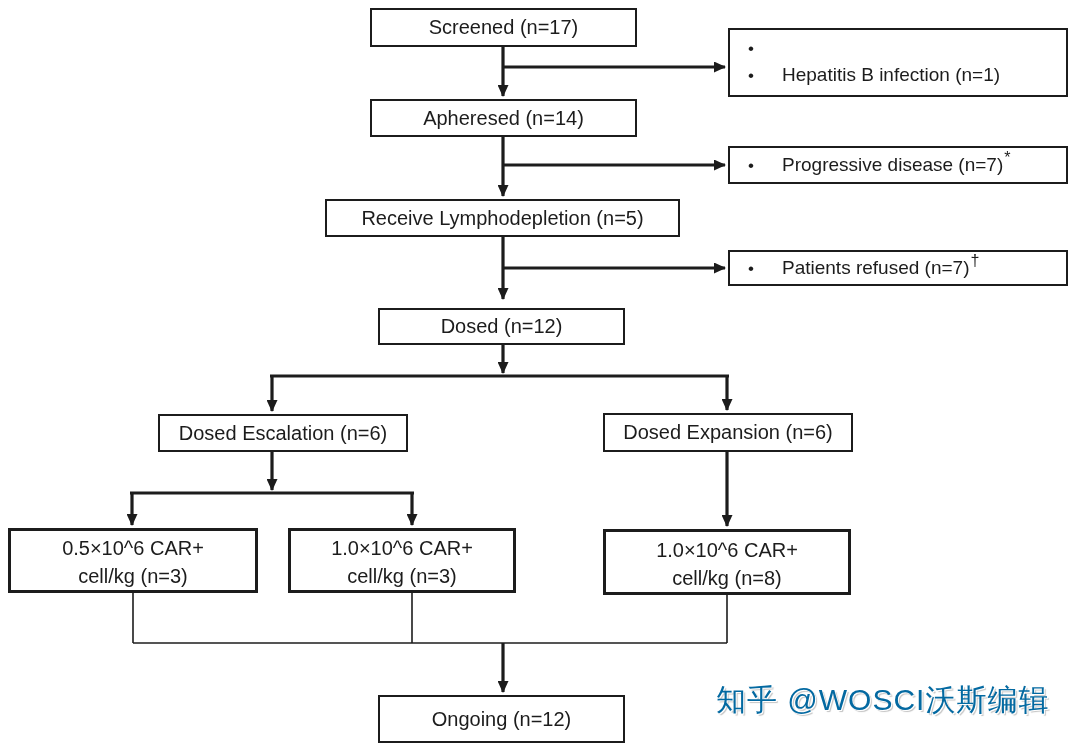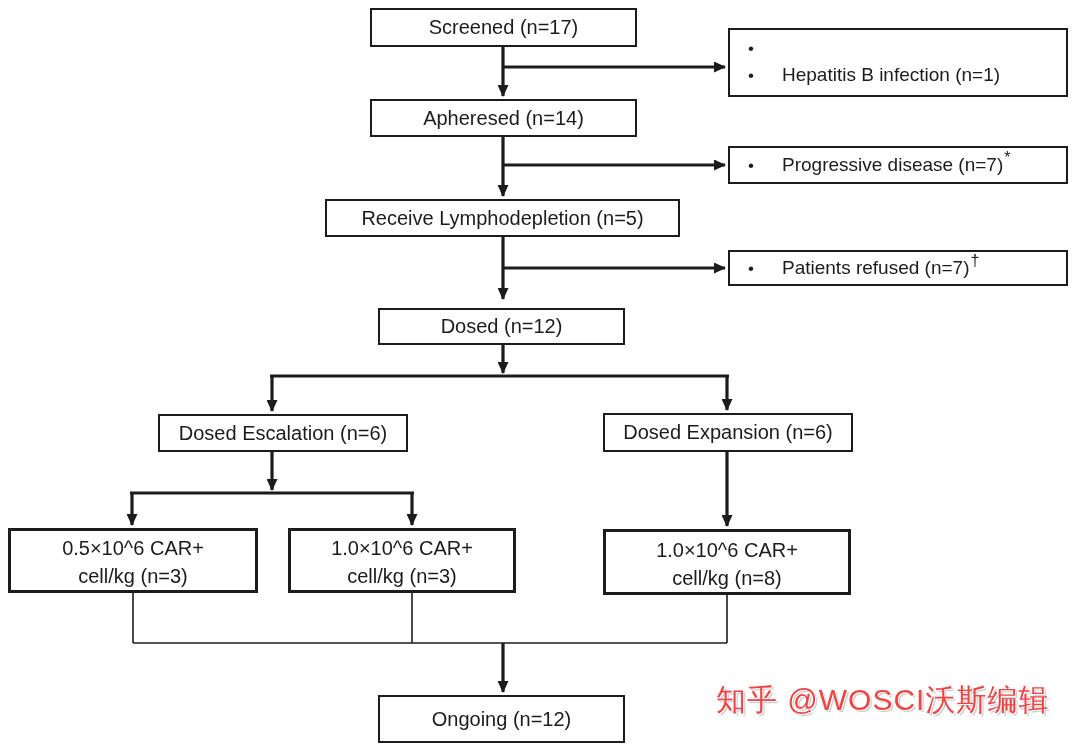--- a/index.html
+++ b/index.html
@@ -67,21 +67,21 @@
     position: relative;
     top: -0.45em;
     margin-left: 1px;
   }
   .watermark {
     position: absolute;
     left: 716px;
     top: 680px;
     font-size: 30px;
     letter-spacing: 1px;
-    color: #ef4444;
+    color: #0369a1;
     text-shadow: 1px 1px 0 #ffffff, 2px 2px 1px #c4c4c4;
     white-space: nowrap;
   }
 </style>
 </head>
 <body>
 
 <div class="canvas">
 
   <svg class="connectors" width="1080" height="744" viewBox="0 0 1080 744" xmlns="http://www.w3.org/2000/svg">

